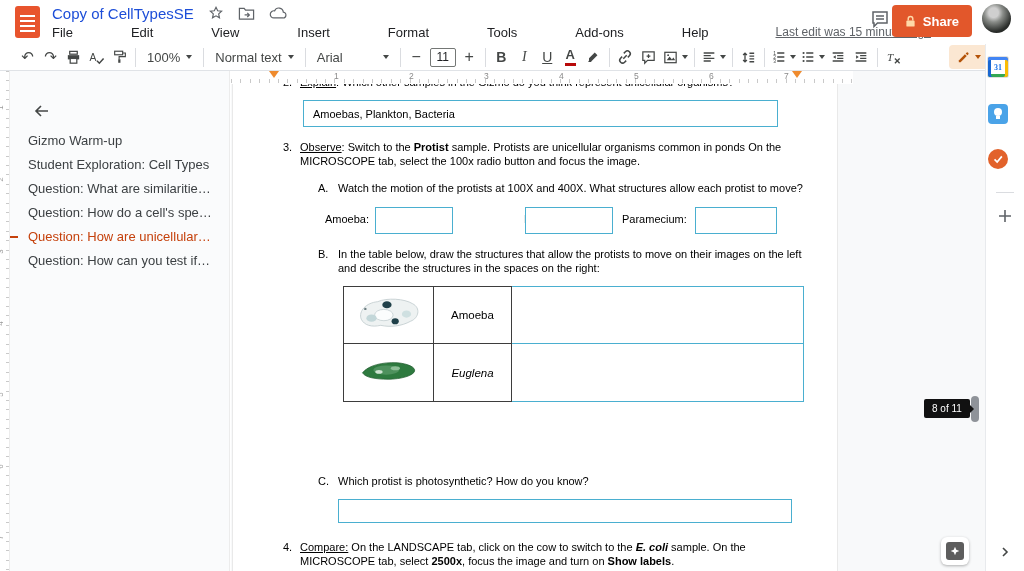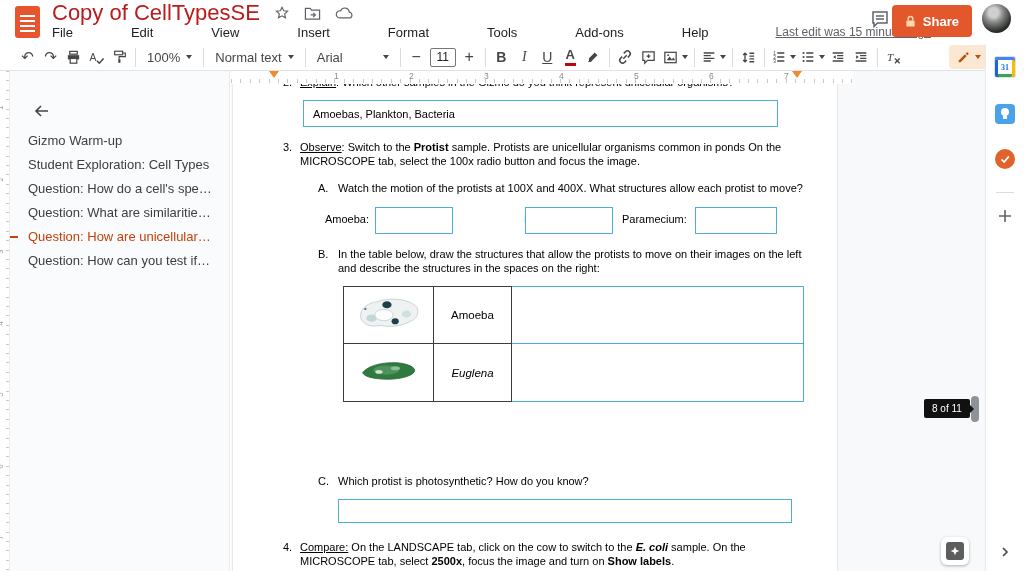--- a/index.html
+++ b/index.html
@@ -7,21 +7,21 @@
   #app {
     position:relative; width:1024px; height:571px; overflow:hidden;
     font-family:"Liberation Sans","DejaVu Sans",sans-serif; color:#202124; background:#fff;
   }
   
   .header { position:absolute; left:0; top:0; width:1024px; height:44px; background:#fff; z-index:20; }
   .docs-icon { position:absolute; left:15px; top:6px; width:25px; height:32px; background:#e8542d; border-radius:3px; }
   .docs-icon::after { content:""; position:absolute; left:5px; top:9px; width:15px; height:2px; background:#fff;
     box-shadow:0 5px 0 #fff, 0 10px 0 #fff, 0 15px 0 #fff; }
   .title-row { position:absolute; left:52px; top:3px; height:20px; display:flex; align-items:center; gap:13px; }
-  .doc-title { font-size:22px; color:#b91c1c; white-space:nowrap; }
+  .doc-title { font-size:15px; color:#1d4ed8; white-space:nowrap; }
   .mini-ic { width:18px; height:18px; display:flex; align-items:center; justify-content:center; color:#5f6368; }
   .menu-row { position:absolute; left:47px; top:22px; height:20px; display:flex; align-items:center;gap:48px; }
   .menu-item { font-size:13px; color:#202124; padding:2px 5px; border-radius:3px; cursor:pointer; }
   .last-edit { font-size:12px; color:#5f6368; text-decoration:underline; margin-left:14px; white-space:nowrap; }
   .hdr-comment { position:absolute; right:132px; top:9px; width:22px; height:22px; color:#5f6368; }
   .share-btn { position:absolute; right:52px; top:5px; height:27px; padding:16px 13px; background:var(--share,#e2572b);
     border:none; border-radius:4px; color:#fff; font-size:13px; font-weight:bold; display:flex; align-items:center; gap:7px; cursor:pointer; }
   .avatar { position:absolute; right:13px; top:4px; width:29px; height:29px; border-radius:50%;
     background:radial-gradient(circle at 40% 30%, #cfcfcf 0 18%, #8a8d89 35%, #2b2e2b 70%, #151715 100%); }
   
@@ -84,21 +84,21 @@
   .ptable .c-desc { width:292px; border:1px solid var(--cyan,#4aafd0); cursor:text; }
   .italic { font-style:italic; }
   
   .page-badge { position:absolute; left:924px; top:399px; background:#111; color:#fff; font-size:10px;
     padding:4px 8px; border-radius:2px; z-index:30; white-space:nowrap; }
   .page-badge::after { content:""; position:absolute; right:-4px; top:50%; margin-top:-4px;
     border-top:4px solid transparent; border-bottom:4px solid transparent; border-left:4px solid #111; }
   .scroll-thumb { position:absolute; left:971px; top:396px; width:8px; height:26px; background:#8f9399; border-radius:4px; z-index:25; cursor:grab; }
   
   .side-panel { position:absolute; right:0; top:44px; width:39px; height:527px; background:#fff; border-left:1px solid #e8eaed; z-index:22; }
-  .sp-icon { position:absolute; left:9px; width:21px; height:30px; cursor:pointer;font-family:Liberation Serif, serif; }
+  .sp-icon { position:absolute; left:2px; width:21px; height:30px; cursor:pointer;font-family:Liberation Serif, serif; }
   .gcal { width:20px; height:20px; background:#fff; border-radius:2px; display:flex; align-items:center; justify-content:center;
     font-size:8px; font-weight:bold; color:#1a73e8;
     box-shadow:inset 0 3px 0 #4285f4, inset 3px 0 0 #1967d2, inset -3px 0 0 #fbbc04, inset 0 -3px 0 #34a853, 0 0 0 1px #e0e0e0; }
   .gkeep { width:20px; height:20px; background:#4aa3e8; border-radius:4px; position:relative; }
   .gkeep::after { content:""; position:absolute; left:6px; top:4px; width:8px; height:8px; background:#fff; border-radius:50%; }
   .gkeep::before { content:""; position:absolute; left:8px; top:12px; width:4px; height:3px; background:#fff; }
   .gtasks { width:20px; height:20px; background:#e2622b; border-radius:50%; display:flex; align-items:center; justify-content:center; }
   .sp-divider { position:absolute; left:10px; top:148px; width:18px; height:1px; background:#dadce0; }
   .sp-plus { position:absolute; left:9px; top:162px; width:20px; height:20px; color:#5f6368; display:flex; align-items:center; justify-content:center; cursor:pointer; }
   .sp-chevron { position:absolute; left:10px; top:499px; width:18px; height:18px; color:#444746; display:flex; align-items:center; justify-content:center; cursor:pointer; }
@@ -316,22 +316,22 @@
 
   <div class="outline">
     <span class="outline-back">
       <svg width="18" height="18" viewBox="0 0 18 18" fill="none" stroke="#444746" stroke-width="1.6">
           <path d="M15 9H3M8 4L3 9l5 5"></path>
         </svg>
     </span>
     <div class="outline-list">
       <div class="outline-item">Gizmo Warm-up</div>
       <div class="outline-item">Student Exploration: Cell Types</div>
+      <div class="outline-item">Question: What are similaritie…</div>
       <div class="outline-item">Question: How do a cell's spe…</div>
-      <div class="outline-item">Question: What are similaritie…</div>
       <div class="outline-item active">Question: How are unicellular…</div>
       <div class="outline-item">Question: How can you test if…</div>
     </div>
   </div>
 
   <div class="canvas">
     <div class="page">
 
       <div class="doc-text doc-row" style="left:50px; top:4px; width:520px;">
         <span class="doc-num" style="width:17px">2.</span>

